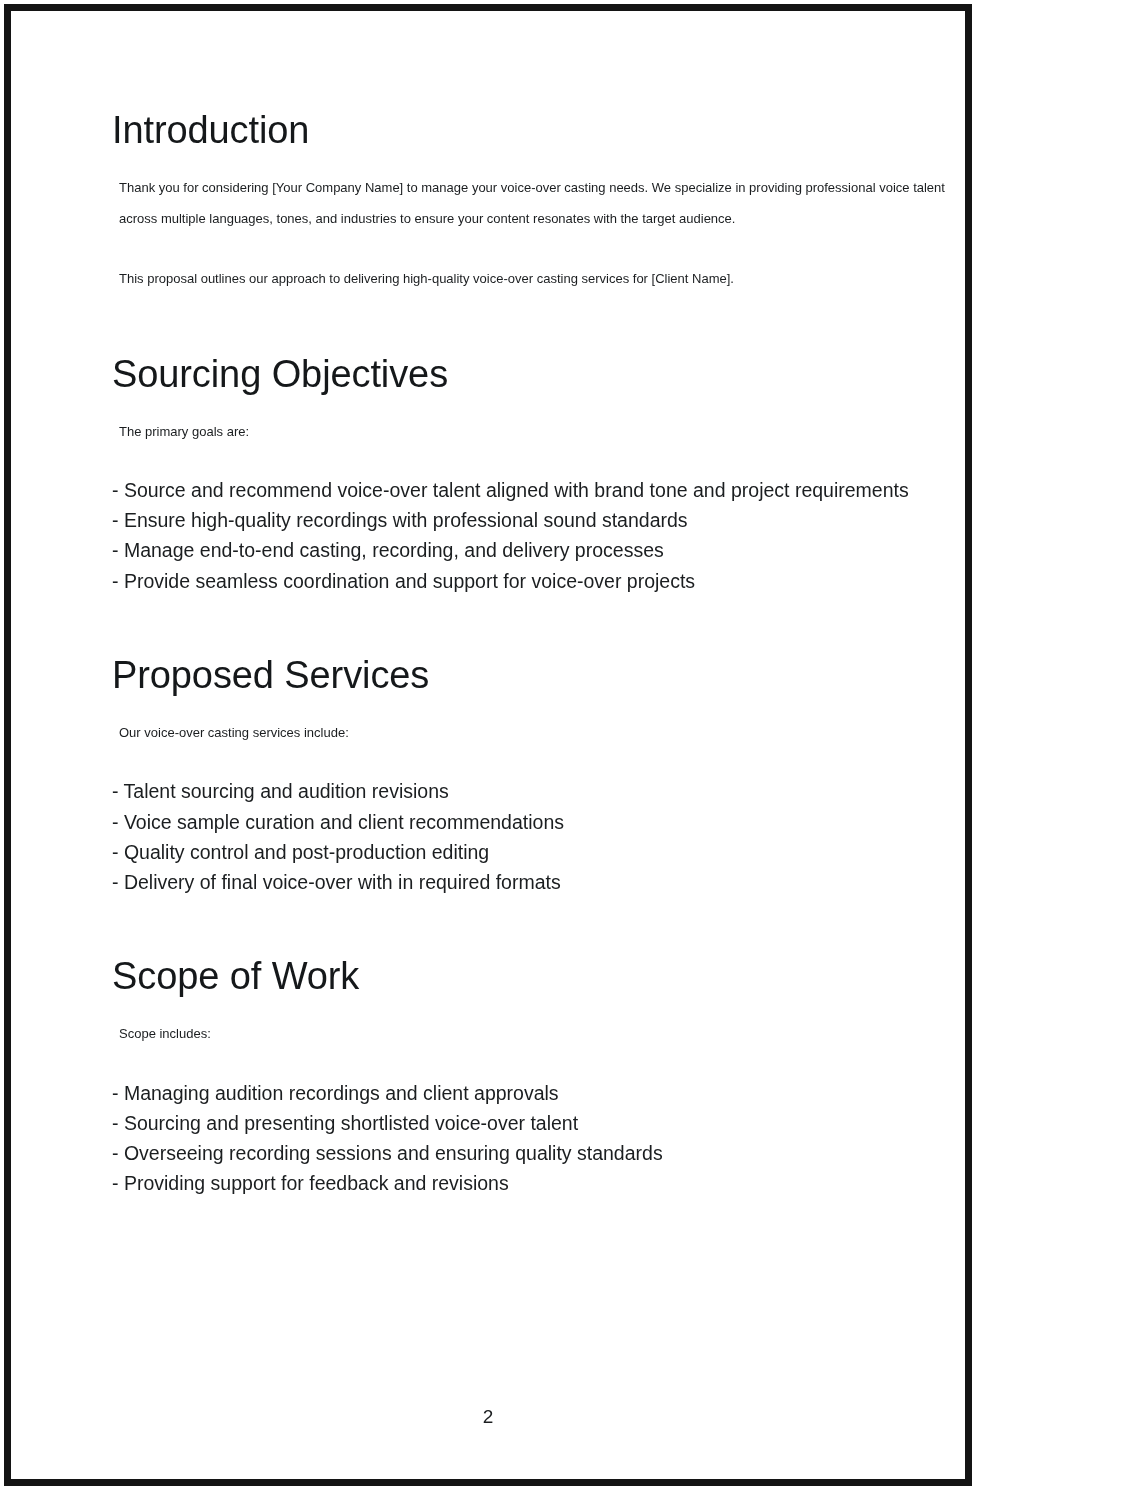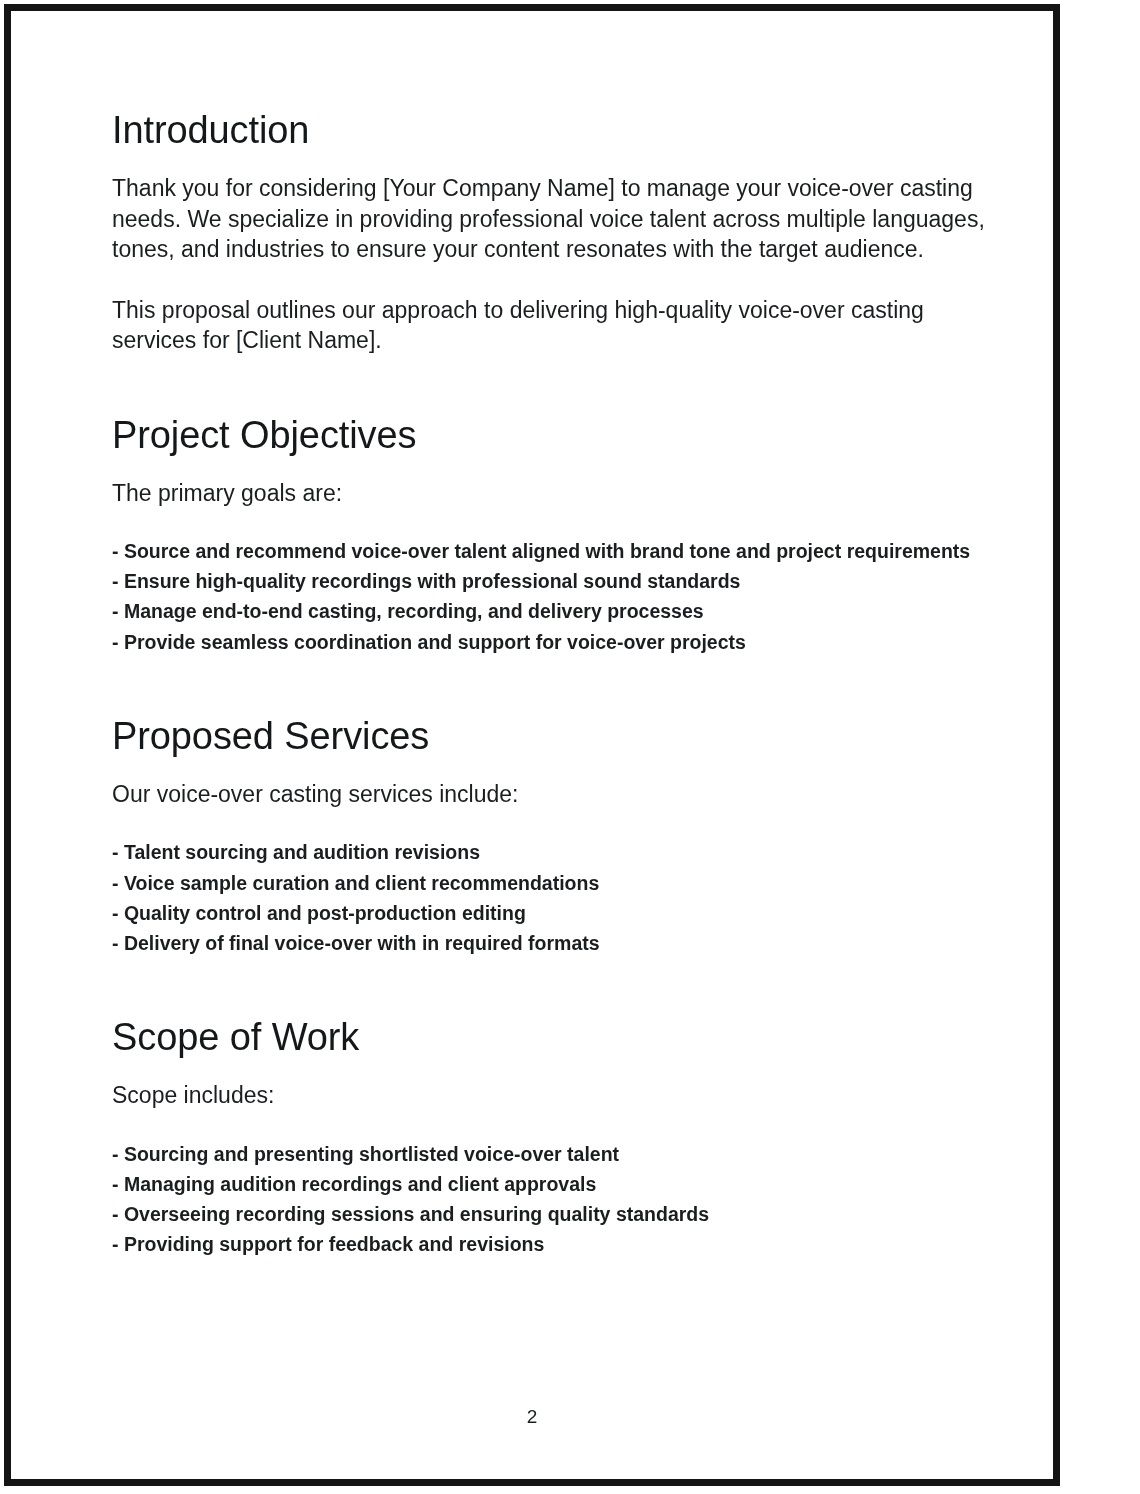--- a/index.html
+++ b/index.html
@@ -13,21 +13,21 @@
     height: 1494px;
     overflow: hidden;
     font-family: "Liberation Sans", sans-serif;
   }
 
   
   .page-frame {
     position: absolute;
     left: 4px;
     top: 4px;
-    width: 1056px;
+    width: 968px;
     height: 1482px;
     box-sizing: border-box;
     border: 7px solid #141414;
     background: #ffffff;
   }
   .page-inner {
     position: absolute;
     inset: 0;
     background: #ffffff;
     box-sizing: border-box;
@@ -53,43 +53,43 @@
   }
   h1.doc-heading.first {
     margin-top: 0;
   }
   h1.doc-heading.spaced {
     margin-top: 56px;
   }
 
   p.body-text {
     font-family: "Liberation Sans", sans-serif;
-    font-size: 23px;
+    font-size: 13px;
     font-weight: 400;
     line-height: 30.5px;
     color: #1b1e20;
-    margin: 0;
+    margin: 7px;
   }
   p.body-text.after-heading {
     margin-top: 20px;
   }
   p.body-text.para-gap {
     margin-top: 30px;
   }
 
   ul.dash-list {
     list-style: none;
     margin: 0;
     padding: 0;
     margin-top: 28px;
   }
   ul.dash-list li {
     font-family: "Liberation Sans", sans-serif;
     font-size: 19.5px;
-    font-weight: 700;
+    font-weight: 400;
     line-height: 30.2px;
     color: #1b1e20;
     white-space: nowrap;
   }
 
   .page-number {
     position: absolute;
     left: 0;
     right: 0;
     top: 1395px;
@@ -104,43 +104,43 @@
 
 <div class="page-frame">
   <div class="page-inner">
 
     <div class="content">
 
       <h1 class="doc-heading first">Introduction</h1>
       <p class="body-text after-heading">Thank you for considering [Your Company Name] to manage your voice-over casting needs. We specialize in providing professional voice talent across multiple languages, tones, and industries to ensure your content resonates with the target audience.</p>
       <p class="body-text para-gap">This proposal outlines our approach to delivering high-quality voice-over casting services for [Client Name].</p>
 
-      <h1 class="doc-heading spaced">Project Objectives</h1>
+      <h1 class="doc-heading spaced">Sourcing Objectives</h1>
       <p class="body-text after-heading">The primary goals are:</p>
       <ul class="dash-list">
         <li>- Source and recommend voice-over talent aligned with brand tone and project requirements</li>
         <li>- Ensure high-quality recordings with professional sound standards</li>
         <li>- Manage end-to-end casting, recording, and delivery processes</li>
         <li>- Provide seamless coordination and support for voice-over projects</li>
       </ul>
 
       <h1 class="doc-heading spaced">Proposed Services</h1>
       <p class="body-text after-heading">Our voice-over casting services include:</p>
       <ul class="dash-list">
         <li>- Talent sourcing and audition revisions</li>
         <li>- Voice sample curation and client recommendations</li>
         <li>- Quality control and post-production editing</li>
         <li>- Delivery of final voice-over with in required formats</li>
       </ul>
 
       <h1 class="doc-heading spaced">Scope of Work</h1>
       <p class="body-text after-heading">Scope includes:</p>
       <ul class="dash-list">
+        <li>- Managing audition recordings and client approvals</li>
         <li>- Sourcing and presenting shortlisted voice-over talent</li>
-        <li>- Managing audition recordings and client approvals</li>
         <li>- Overseeing recording sessions and ensuring quality standards</li>
         <li>- Providing support for feedback and revisions</li>
       </ul>
 
     </div>
 
     <div class="page-number">2</div>
 
   </div>
 </div>

